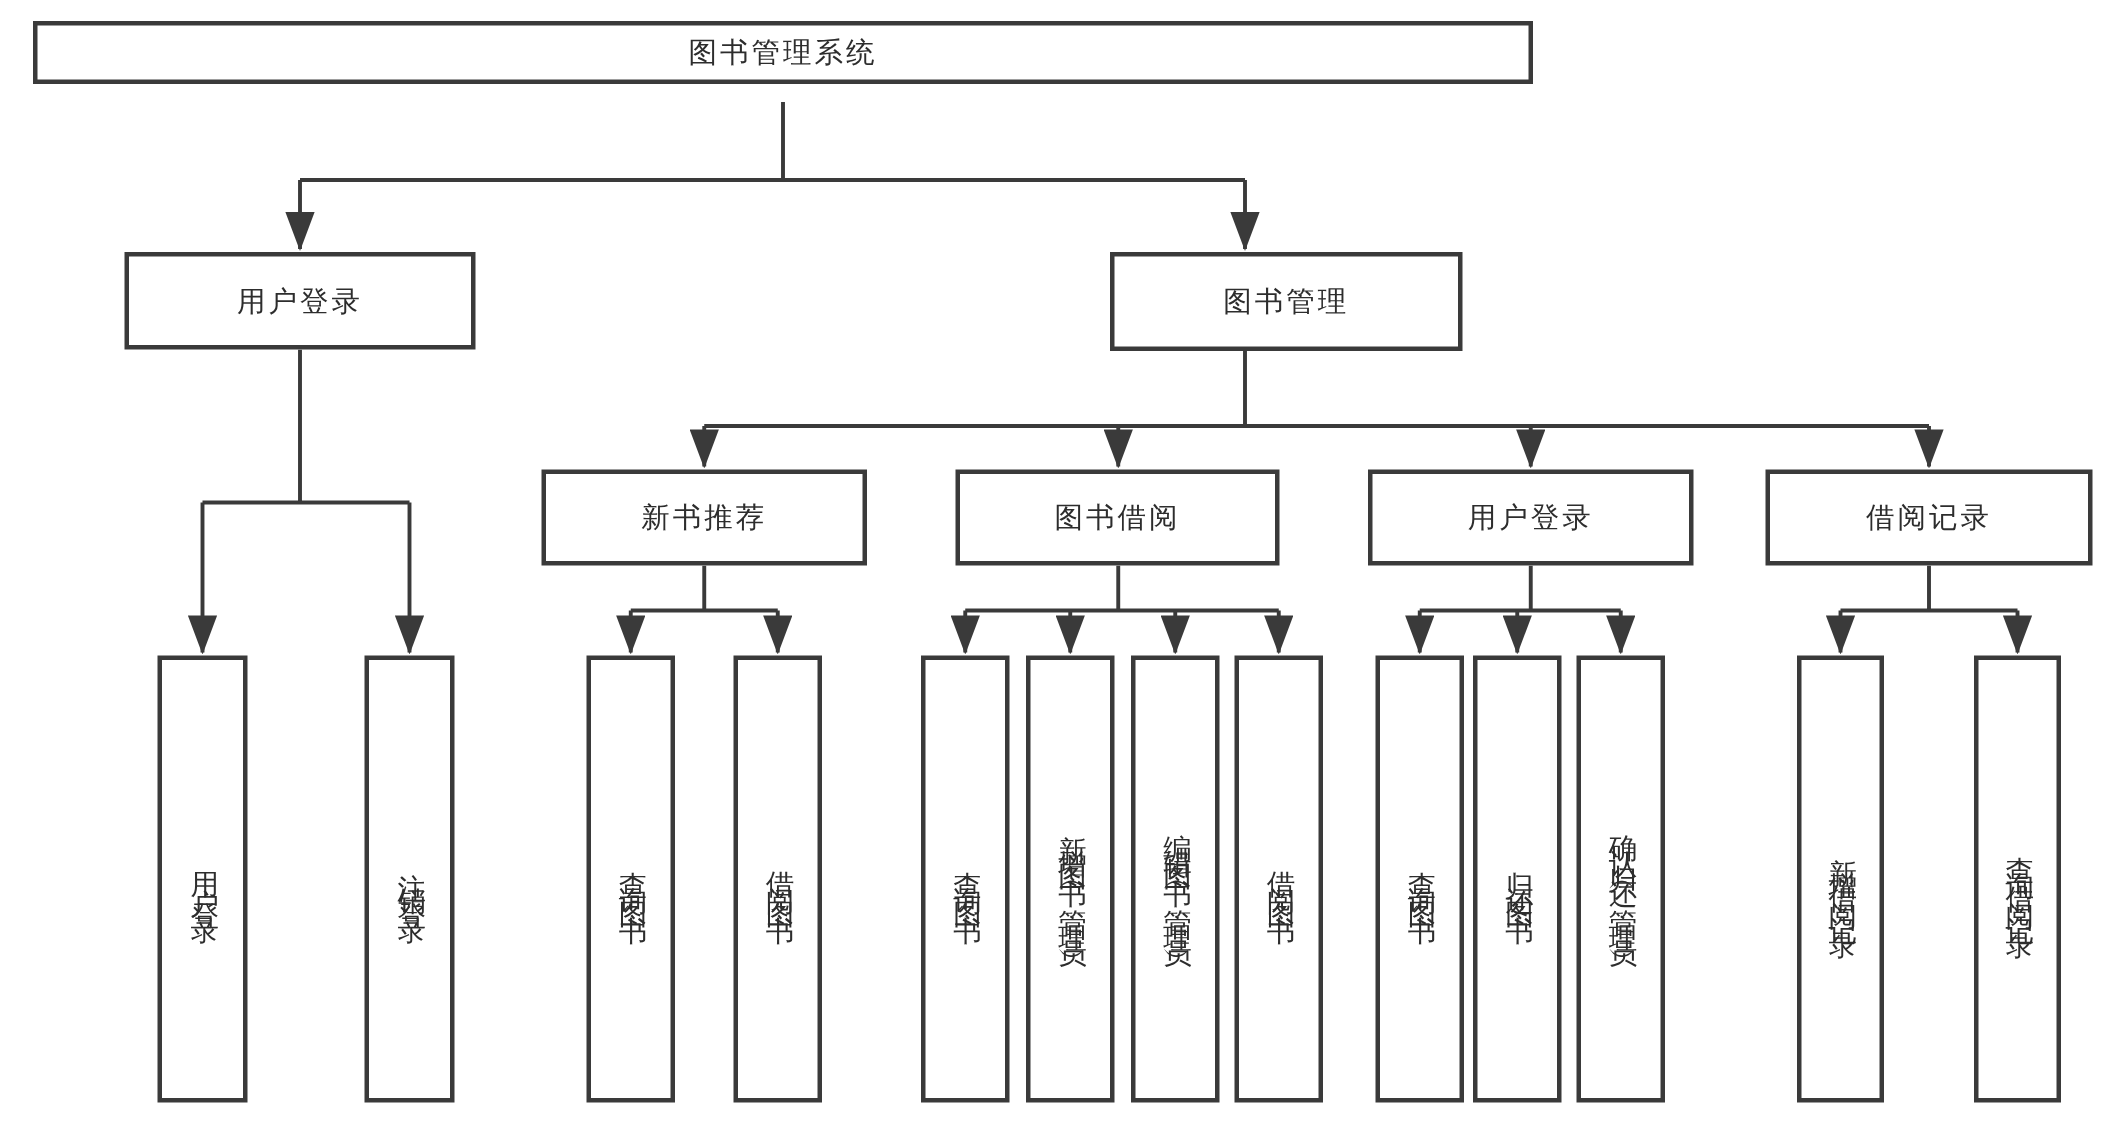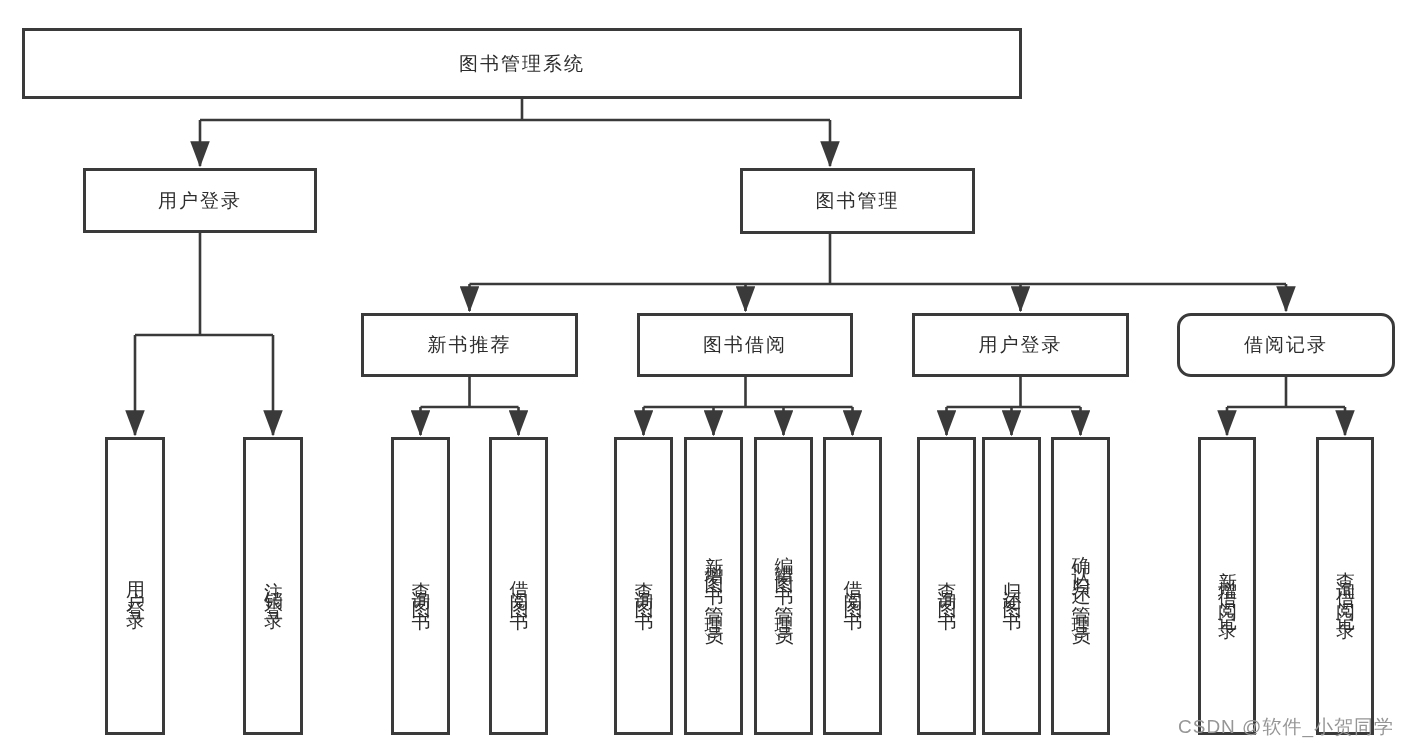--- a/index.html
+++ b/index.html
@@ -100,29 +100,29 @@
 
       <line x1="946.5" y1="407" x2="946.5" y2="435" marker-end="url(#arrow)"></line>
       <line x1="1011.5" y1="407" x2="1011.5" y2="435" marker-end="url(#arrow)"></line>
       <line x1="1080.5" y1="407" x2="1080.5" y2="435" marker-end="url(#arrow)"></line>
 
       <line x1="1227" y1="407" x2="1227" y2="435" marker-end="url(#arrow)"></line>
       <line x1="1345" y1="407" x2="1345" y2="435" marker-end="url(#arrow)"></line>
     </g>
   </svg>
 
-  <div class="node" style="left:22px; top:28px; width:1000px; height:71px;">图书管理系统</div>
+  <div class="node" style="left:22px; top:14px; width:1000px; height:42px;">图书管理系统</div>
 
   <div class="node" style="left:83px; top:168px; width:234px; height:65px;">用户登录</div>
   <div class="node" style="left:740px; top:168px; width:235px; height:66px;">图书管理</div>
 
   <div class="node" style="left:637px; top:313px; width:216px; height:64px;">图书借阅</div>
   <div class="node" style="left:361px; top:313px; width:217px; height:64px;">新书推荐</div>
   <div class="node" style="left:912px; top:313px; width:217px; height:64px;">用户登录</div>
-  <div class="node" style="left:1177px; top:313px; width:218px; height:64px;border-radius:14px;">借阅记录</div>
+  <div class="node" style="left:1177px; top:313px; width:218px; height:64px;">借阅记录</div>
 
   <div class="node leaf" style="left:105px; top:437px; width:60px; height:298px;">
     <span class="vtext">用户登录</span>
   </div>
   <div class="node leaf" style="left:243px; top:437px; width:60px; height:298px;">
     <span class="vtext">注销登录</span>
   </div>
 
   <div class="node leaf" style="left:391px; top:437px; width:59px; height:298px;">
     <span class="vtext">查询图书</span>
@@ -154,15 +154,14 @@
     <span class="vtext">确认归还（管理员）</span>
   </div>
 
   <div class="node leaf" style="left:1198px; top:437px; width:58px; height:298px;">
     <span class="vtext">新增借阅记录</span>
   </div>
   <div class="node leaf" style="left:1316px; top:437px; width:58px; height:298px;">
     <span class="vtext">查询借阅记录</span>
   </div>
 
-  <div class="watermark">CSDN @软件_小贺同学</div>
 
 </div>
 
 </body></html>

